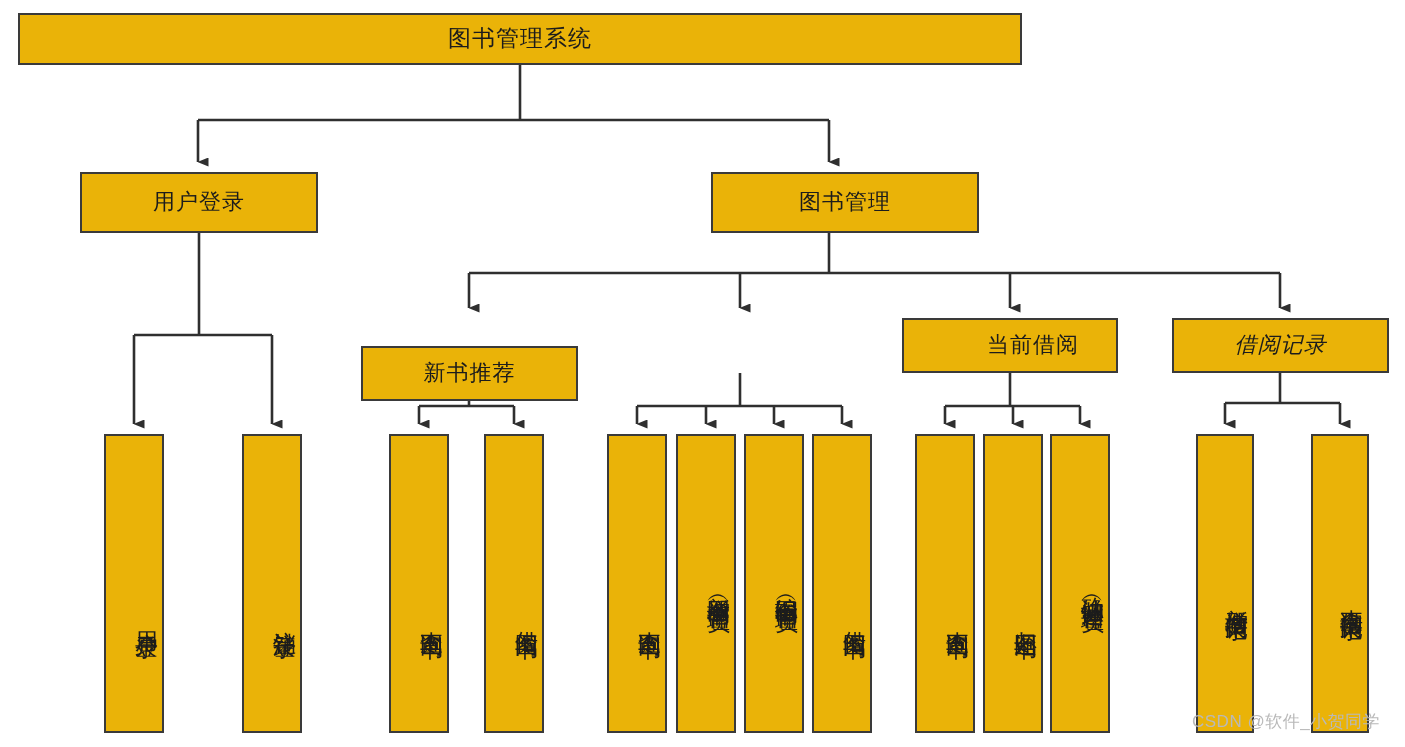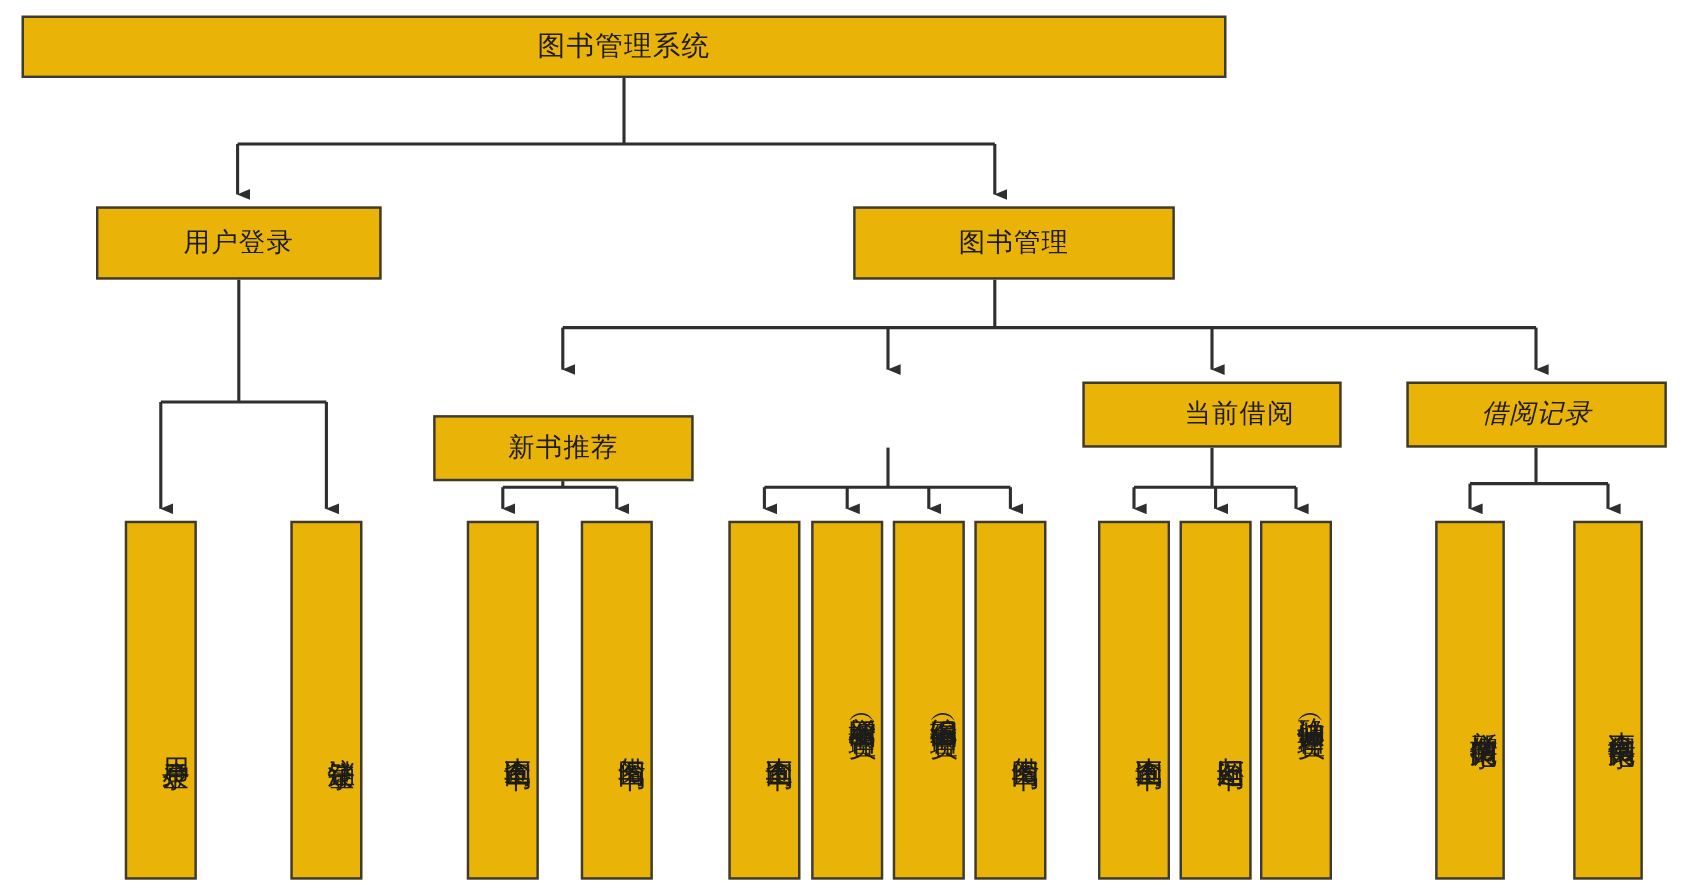--- a/index.html
+++ b/index.html
@@ -172,14 +172,17 @@
   <div class="node node-v" style="left:1050px; top:434px; width:60px; height:299px; padding-top:8px;">
     <span>确认归还（管理员）</span>
   </div>
   <div class="node node-v" style="left:1196px; top:434px; width:58px; height:299px; padding-top:26px;">
     <span>新增借阅记录</span>
   </div>
   <div class="node node-v" style="left:1311px; top:434px; width:58px; height:299px; padding-top:26px;">
     <span>查询借阅记录</span>
   </div>
 
+  <div class="watermark" style="left:1192px; top:710px;">
+    <span>CSDN @软件_小贺同学</span>
+  </div>
 
 </div>
 
 </body></html>

